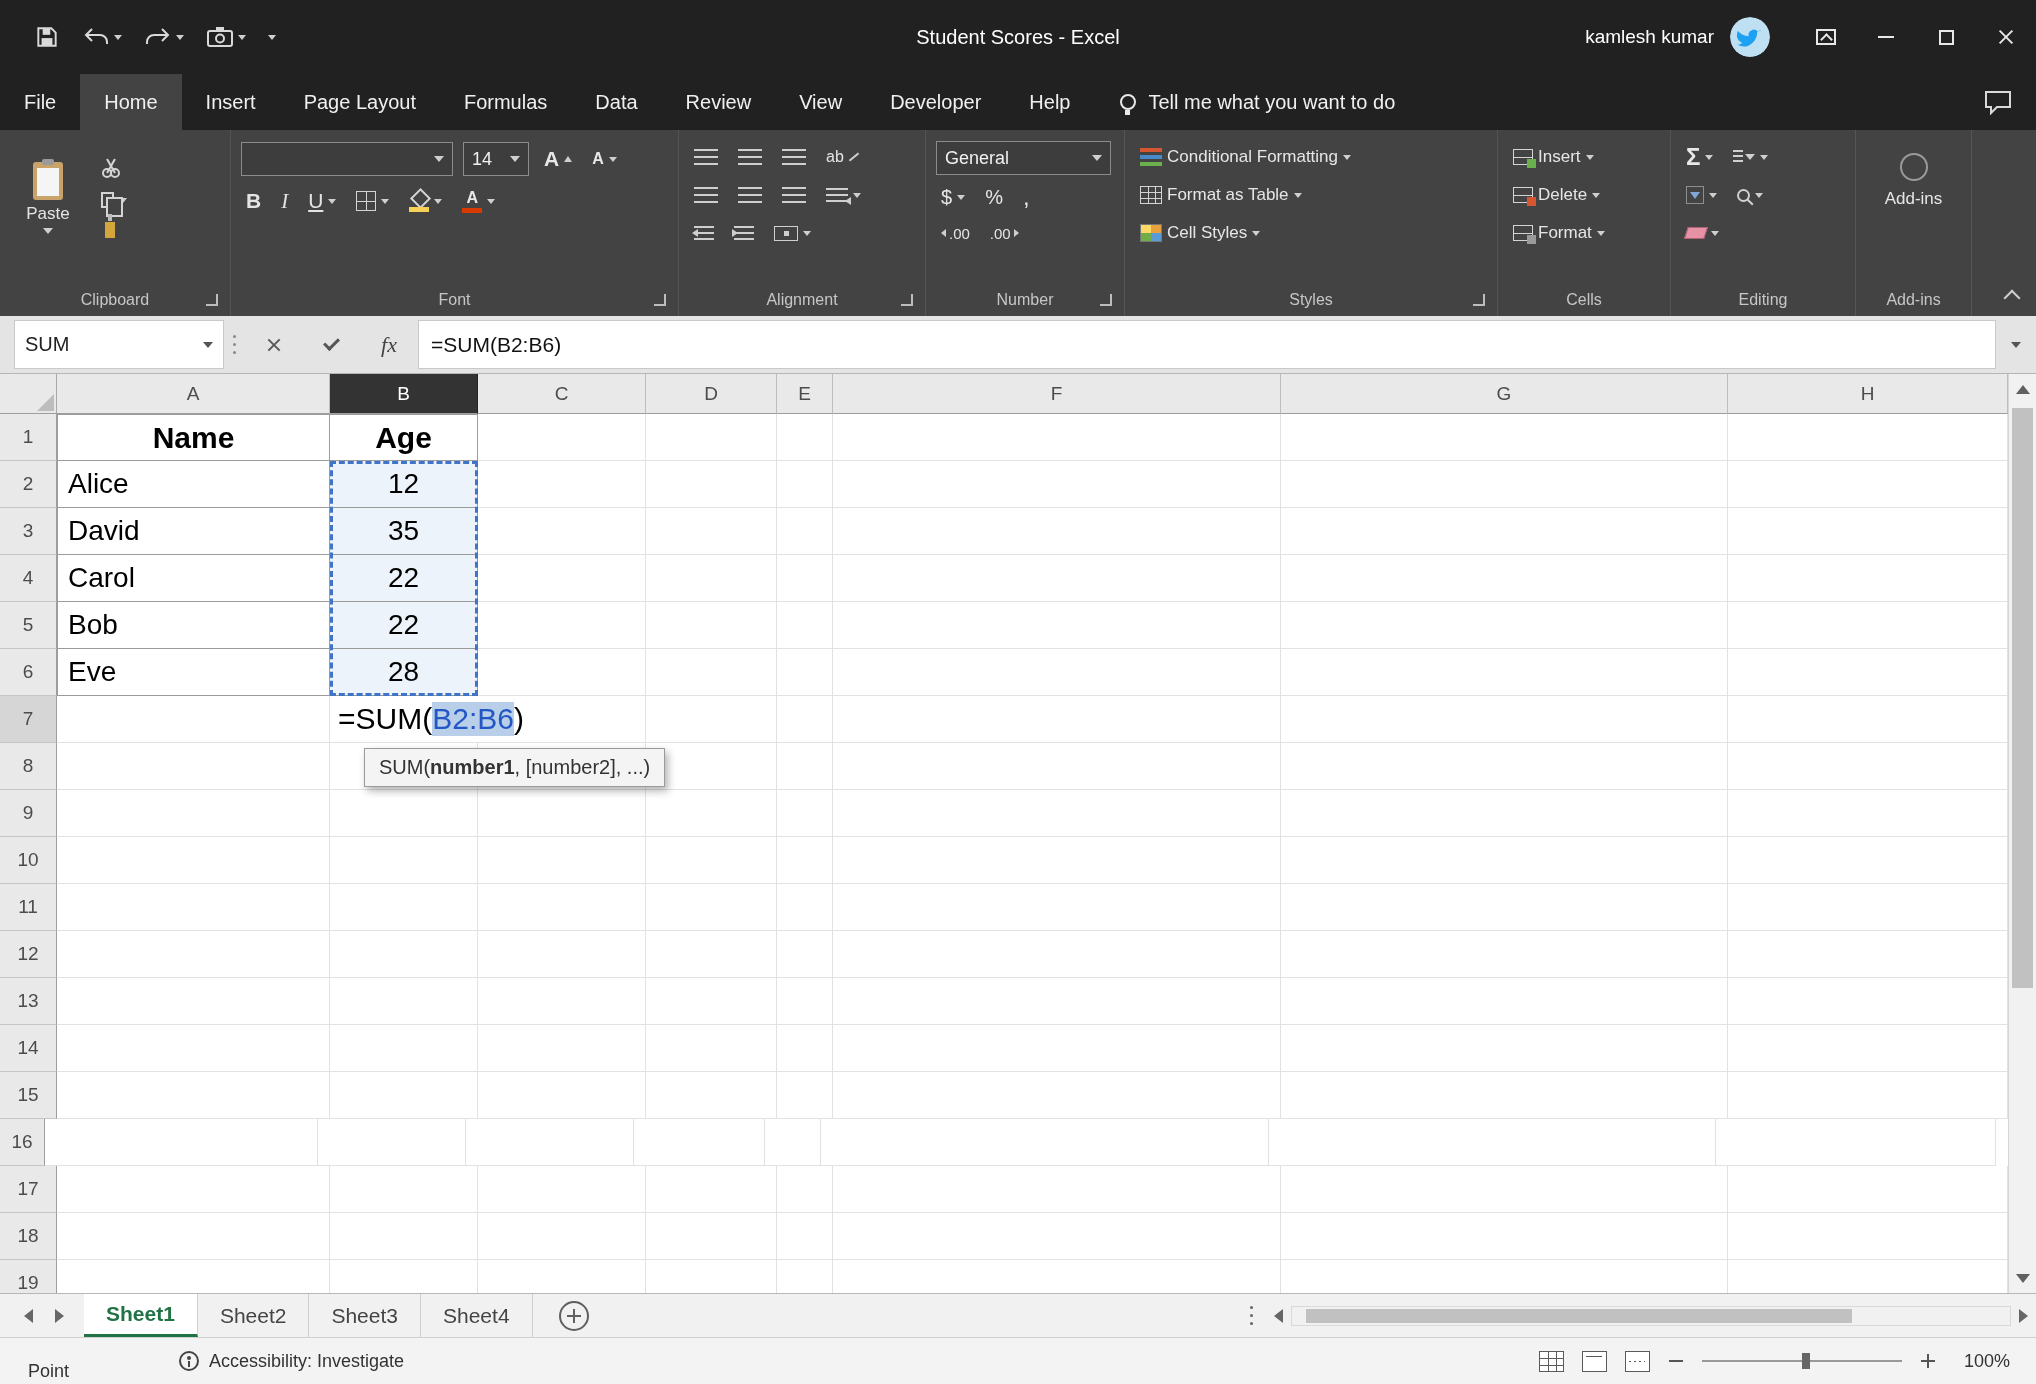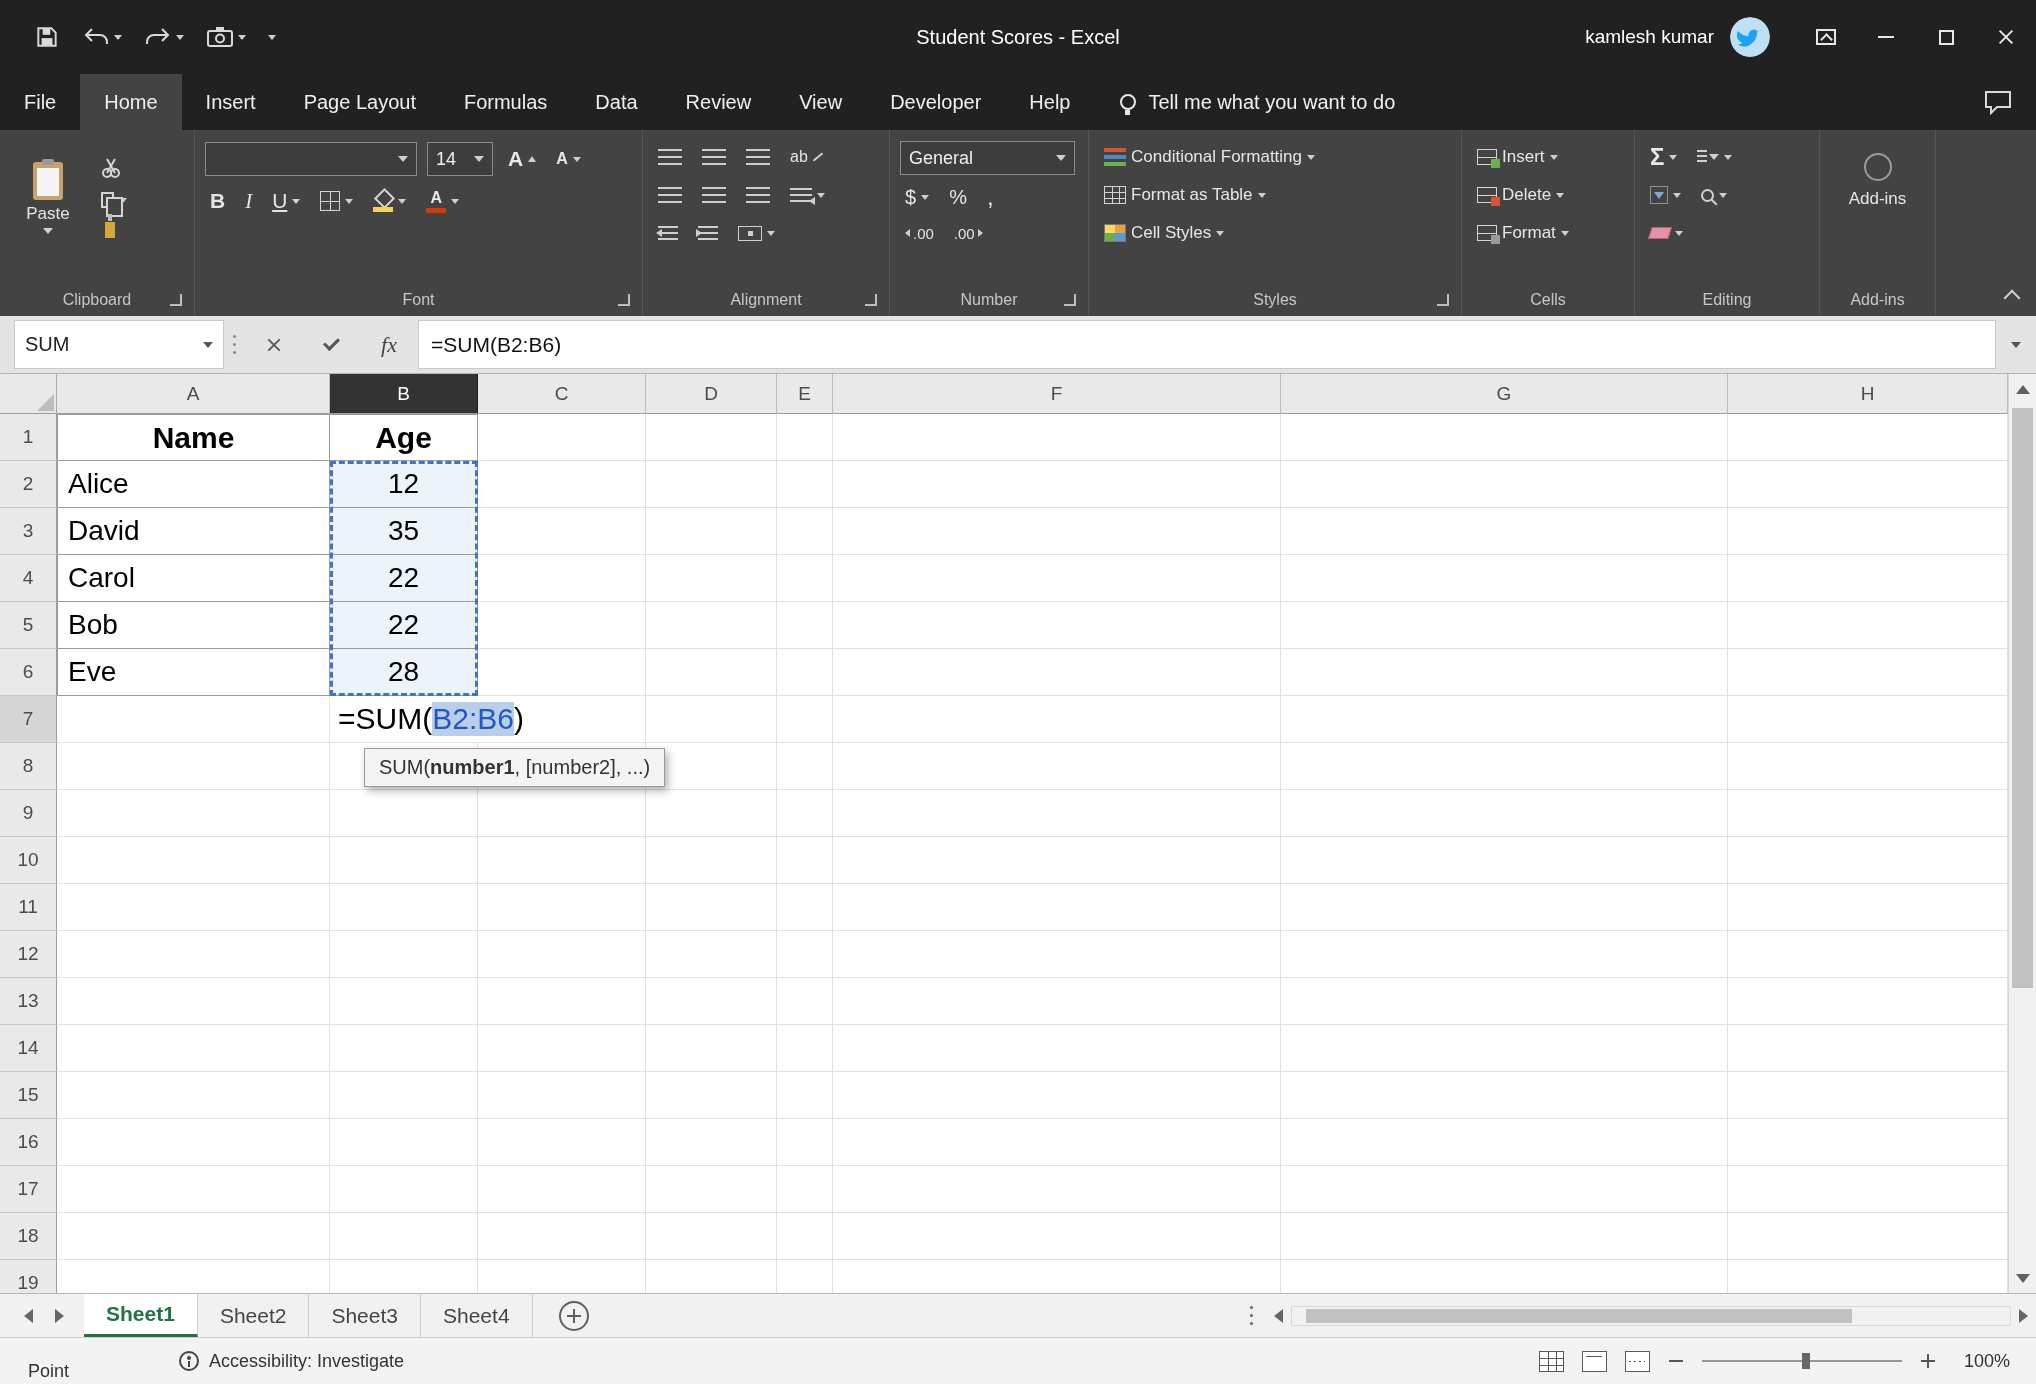--- a/index.html
+++ b/index.html
@@ -275,21 +275,21 @@
   </span>
   <span class="comment">
     <svg width="28" height="26" viewBox="0 0 28 26">
         <path d="M2 3 h24 v15 h-13 l-6 6 v-6 h-5 z" fill="none" stroke="#d9d9d9" stroke-width="2"></path>
       </svg>
   </span>
 </div>
 
 <div class="ribbon">
 
-  <div class="rgroup" style="width:195px">
+  <div class="rgroup" style="width:231px">
     <div class="rrow" style="height:120px">
       <div class="bigbtn">
         <span class="clip-icon"></span>
         <span class="biglabel">Paste</span>
         <span class="dd"></span>
       </div>
       <div class="minicol">
         <span class="sbtn">
             <span class="cut-icon">
               <i></i>
@@ -761,21 +761,21 @@
         <div class="g-cell" style="width: 273px;"></div>
         <div class="g-cell" style="width: 148px;"></div>
         <div class="g-cell" style="width: 168px;"></div>
         <div class="g-cell" style="width: 131px;"></div>
         <div class="g-cell" style="width: 56px;"></div>
         <div class="g-cell" style="width: 448px;"></div>
         <div class="g-cell" style="width: 447px;"></div>
         <div class="g-cell" style="width: 280px;"></div>
       </div>
       <div class="g-row" style="height: 47px;">
-        <div class="g-rowhead" style="width: 57px;">16</div>
+        <div class="g-rowhead" style="width: 45px;">16</div>
         <div class="g-cell" style="width: 273px;"></div>
         <div class="g-cell" style="width: 148px;"></div>
         <div class="g-cell" style="width: 168px;"></div>
         <div class="g-cell" style="width: 131px;"></div>
         <div class="g-cell" style="width: 56px;"></div>
         <div class="g-cell" style="width: 448px;"></div>
         <div class="g-cell" style="width: 447px;"></div>
         <div class="g-cell" style="width: 280px;"></div>
       </div>
       <div class="g-row" style="height: 47px;">

